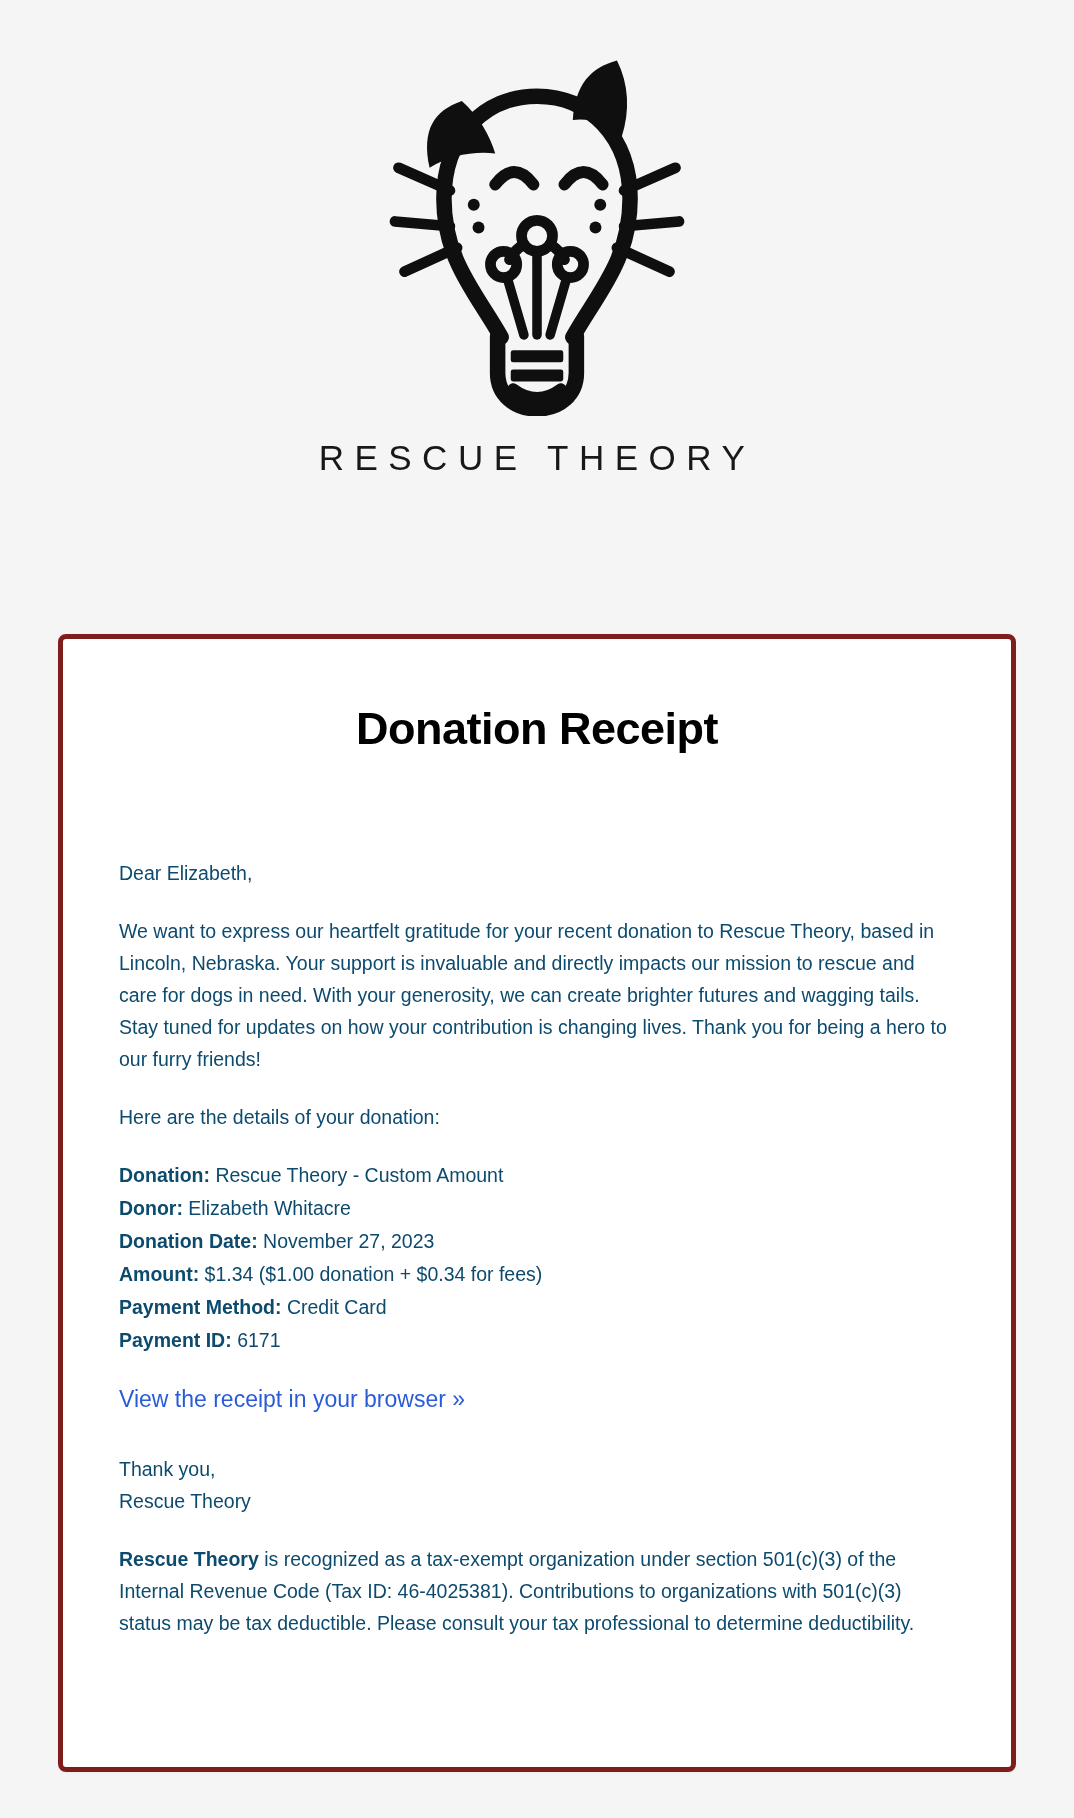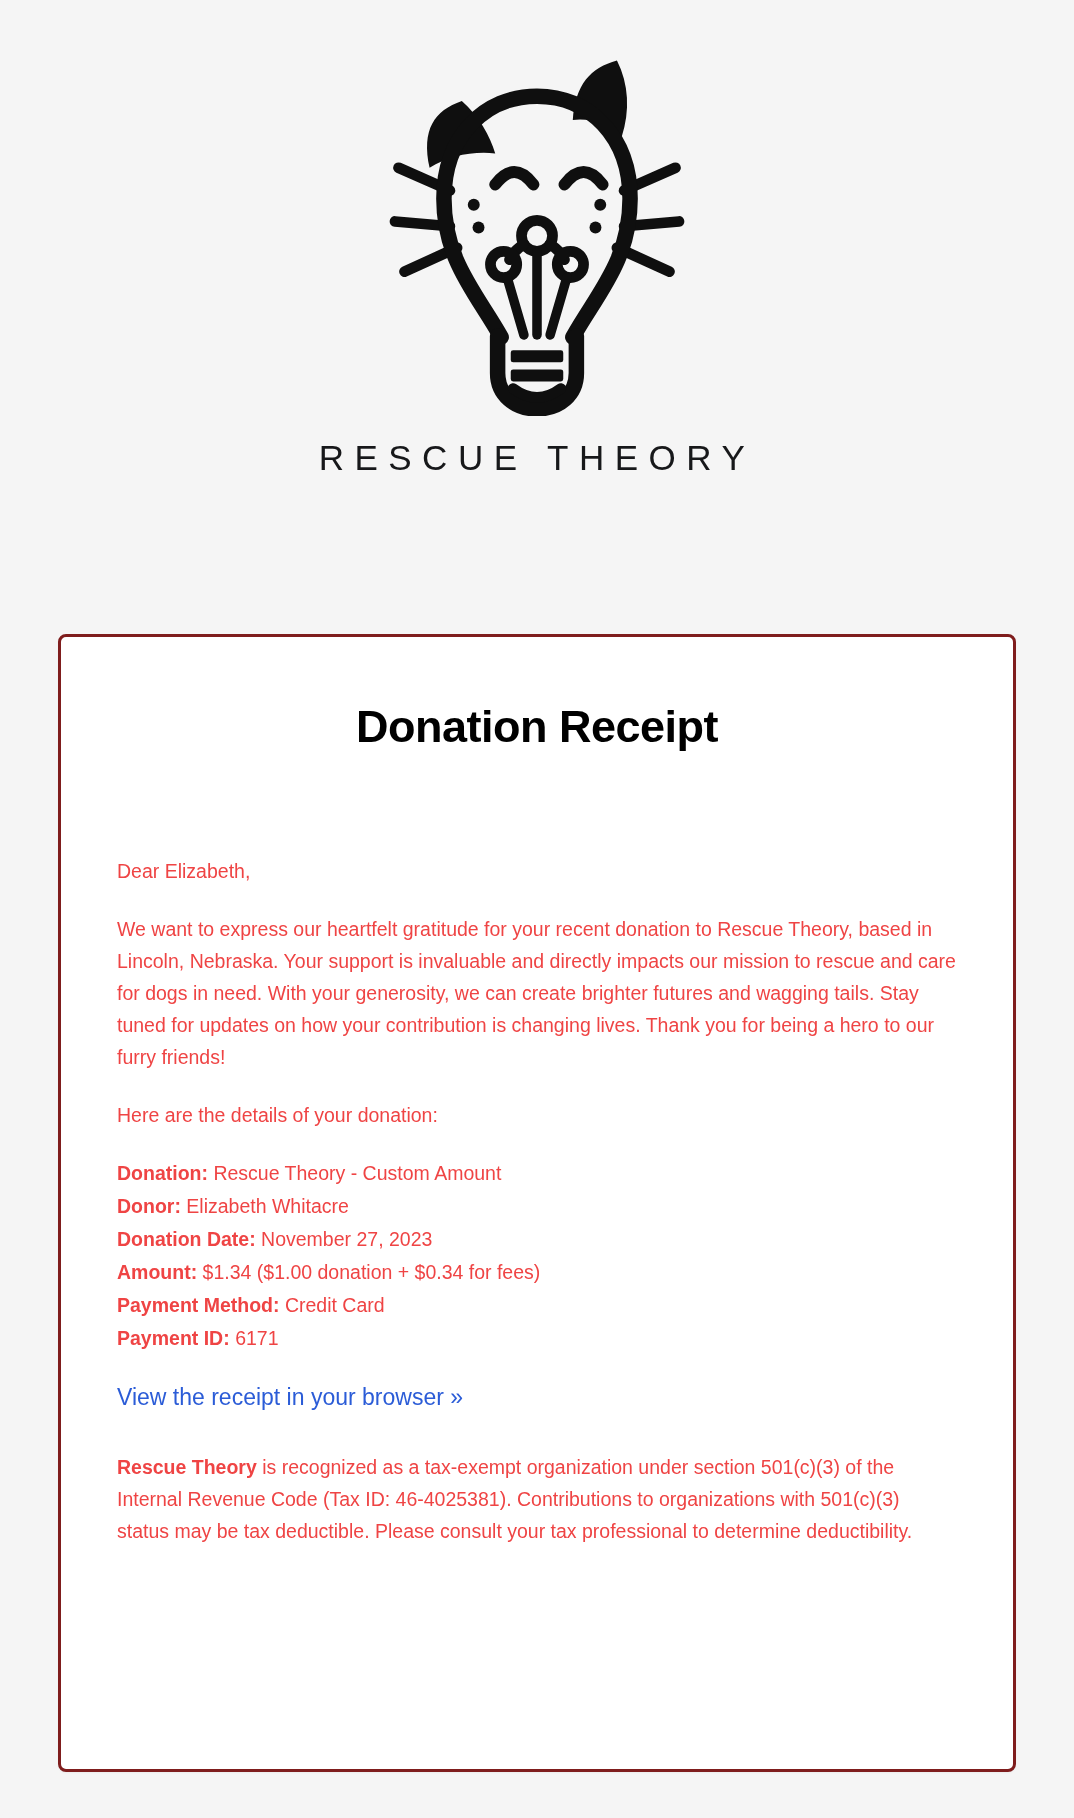--- a/index.html
+++ b/index.html
@@ -31,37 +31,37 @@
     letter-spacing: 0.30em;
     color: #17181a;
     white-space: nowrap;
   }
   
   .card {
     width: 958px;
     min-height: 1138px;
     margin: 156px auto 0 auto;
     background: #ffffff;
-    border: 3px solid #7f1d1d;
+    border: 5px solid #7f1d1d;
     border-radius: 8px;
     box-shadow: 0 1px 2px rgba(0,0,0,0.04);
     padding: 64px 56px 100px 56px;
   }
   .card h1 {
     font-size: 45px;
     font-weight: 700;
     text-align: center;
     color: #000000;
     letter-spacing: -0.5px;
   }
   .content { margin-top: 102px; }
   .content p, .details, .signoff {
     font-size: 19.5px;
     line-height: 32px;
-    color: #ef4444;
+    color: #0c4a6e;
   }
   .content p { margin-bottom: 26px; }
   .details { margin-bottom: 26px; }
   .detail-row { line-height: 33px; }
   .detail-row strong { font-weight: 700; }
   .receipt-link {
     display: inline-block;
     font-size: 23px;
     line-height: 32px;
     color: #2b5cd7;
@@ -150,18 +150,22 @@
         <div class="detail-row"><strong>Donation:</strong> <span>Rescue Theory - Custom Amount</span></div>
         <div class="detail-row"><strong>Donor:</strong> <span>Elizabeth Whitacre</span></div>
         <div class="detail-row"><strong>Donation Date:</strong> <span>November 27, 2023</span></div>
         <div class="detail-row"><strong>Amount:</strong> <span>$1.34 ($1.00 donation + $0.34 for fees)</span></div>
         <div class="detail-row"><strong>Payment Method:</strong> <span>Credit Card</span></div>
         <div class="detail-row"><strong>Payment ID:</strong> <span>6171</span></div>
       </div>
 
       <a class="receipt-link" href="#">View the receipt in your browser »</a>
 
+      <div class="signoff">
+        <div>Thank you,</div>
+        <div>Rescue Theory</div>
+      </div>
 
       <p class="tax-notice"><strong>Rescue Theory</strong><span> is recognized as a tax-exempt organization under section 501(c)(3) of the Internal Revenue Code (Tax ID: 46-4025381). Contributions to organizations with 501(c)(3) status may be tax deductible. Please consult your tax professional to determine deductibility.</span></p>
     </div>
   </div>
 
 </div>
 
 </body></html>

